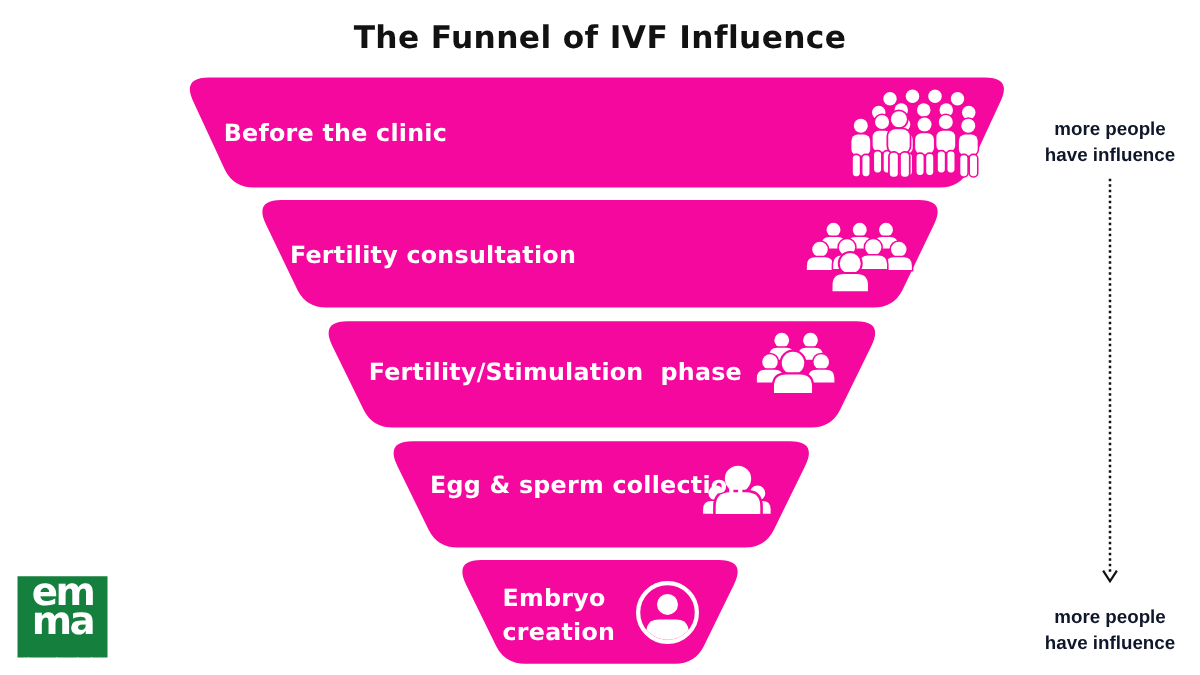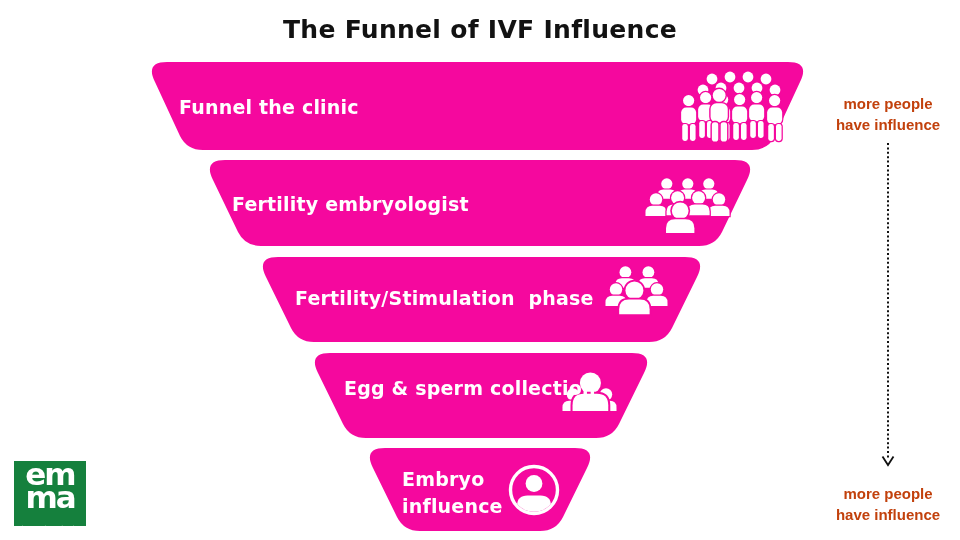--- a/index.html
+++ b/index.html
@@ -16,21 +16,21 @@
   .lvl-label{
     position:absolute;color:#ffffff;font-weight:bold;font-size:19px;
     letter-spacing:.2px;white-space:pre;line-height:1;
   }
   .lvl-label.l1{left:179px;top:98px;}
   .lvl-label.l2{left:232px;top:195px;}
   .lvl-label.l3{left:295px;top:289px;}
   .lvl-label.l4{left:344px;top:379px;}
   .lvl-label.l5{left:402px;top:466px;width:118px;white-space:normal;line-height:27px;}
   .annot{
-    position:absolute;width:146px;text-align:center;color:#c2410c;
+    position:absolute;width:146px;text-align:center;color:#0f172a;
     font-size:15px;font-weight:bold;line-height:21px;
     font-family:"Liberation Sans",sans-serif;
   }
   .annot.more{left:815px;top:93px;}
   .annot.less{left:815px;top:483px;}
   .annot span{display:block;}
   .logo{
     position:absolute;left:14px;top:461px;width:72px;height:65px;
     background:#15803d;color:#ffffff;display:flex;flex-direction:column;
     align-items:center;justify-content:flex-start;box-sizing:border-box;padding-top:2px;
@@ -124,25 +124,25 @@
         <path d="M9,49 V42 Q9,31.5 19.5,31.5 H32.5 Q43,31.5 43,42 V49 Z"></path>
       </g>
     </g>
 
     <g stroke="#111111">
       <line x1="888" y1="143" x2="888" y2="458" stroke-width="2" stroke-dasharray="2 2.4"></line>
       <path d="M882.5,456.5 L888,465 L893.5,456.5" fill="none" stroke-width="1.8"></path>
     </g>
   </svg>
 
-  <div class="lvl-label l1">Funnel the clinic</div>
-  <div class="lvl-label l2">Fertility embryologist</div>
+  <div class="lvl-label l1">Before the clinic</div>
+  <div class="lvl-label l2">Fertility consultation</div>
   <div class="lvl-label l3">Fertility/Stimulation  phase</div>
   <div class="lvl-label l4">Egg &amp; sperm collection</div>
-  <div class="lvl-label l5">Embryo influence</div>
+  <div class="lvl-label l5">Embryo creation</div>
 
   <div class="annot more">
     <span>more people</span>
     <span>have influence</span>
   </div>
   <div class="annot less">
     <span>more people</span>
     <span>have influence</span>
   </div>
 

